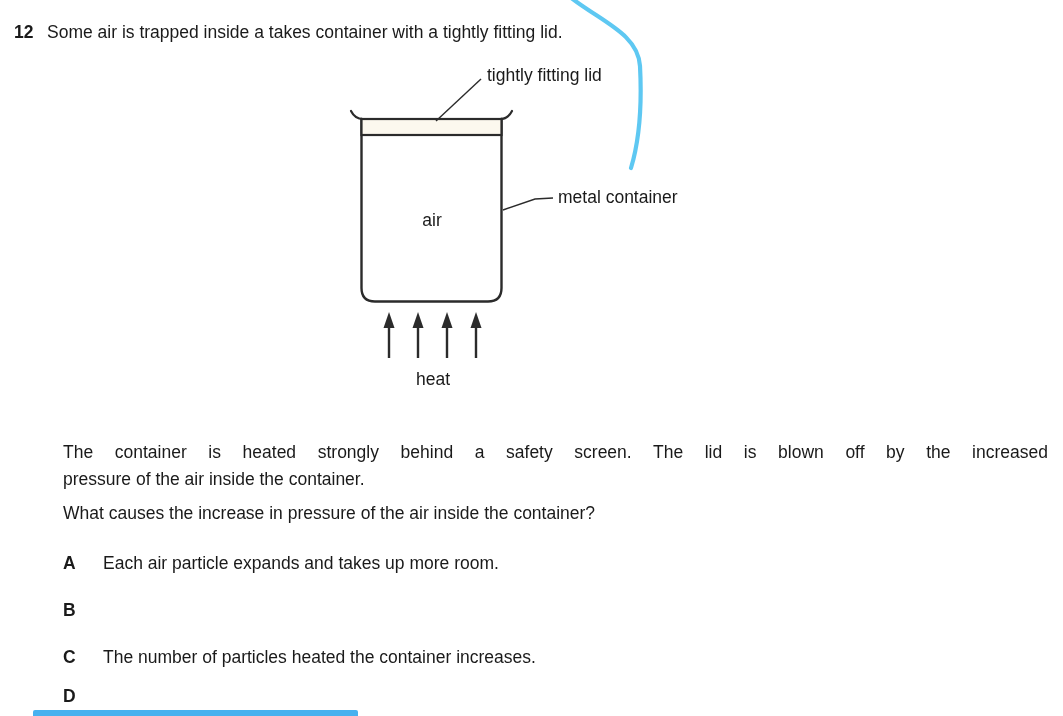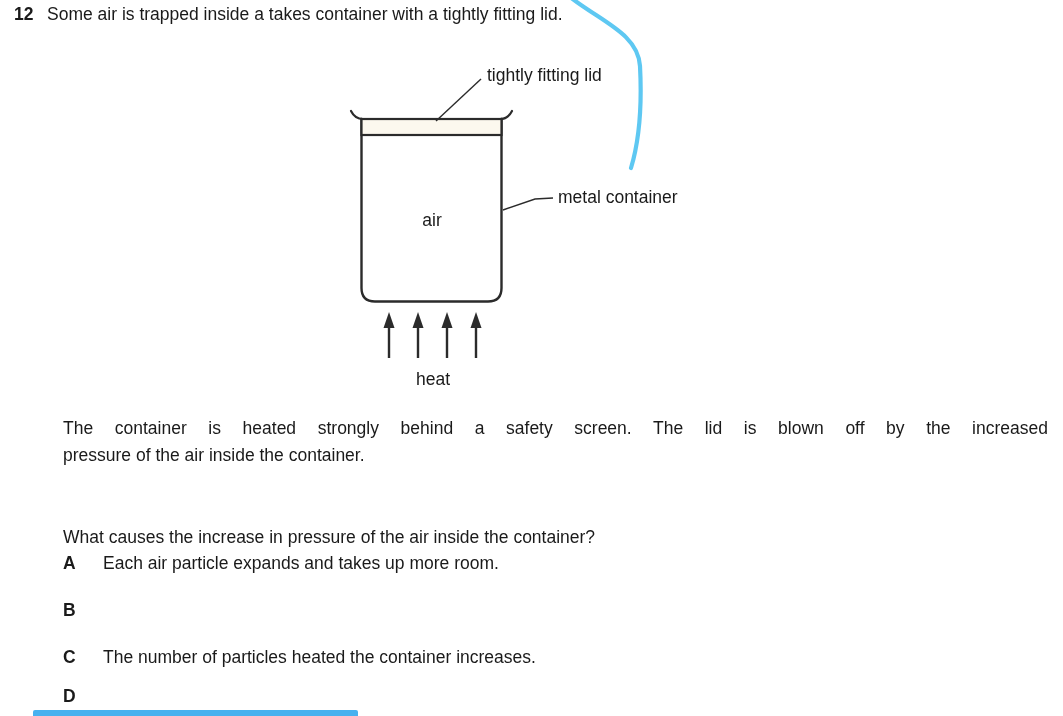--- a/index.html
+++ b/index.html
@@ -15,21 +15,21 @@
     height: 716px;
     background: #ffffff;
     overflow: hidden;
     font-size: 17.5px;
   }
   .abs { position: absolute; }
 
   
   .q-line {
     left: 14px;
-    top: 4px;
+    top: 22px;
     display: flex;
     align-items: flex-start;
     white-space: nowrap;
   }
   .q-num {
     font-weight: bold;
     width: 33px;
     flex: 0 0 33px;
   }
 
@@ -46,26 +46,26 @@
   .intro {
     left: 63px;
     top: 415px;
     width: 985px;
     line-height: 27px;
   }
   .intro .line-justify {
     text-align: justify;
     text-align-last: justify;
     white-space: normal;
+    margin-top: 24px;
   }
   .prompt {
     left: 63px;
     top: 503px;
     white-space: nowrap;
-    margin-top: 24px;
   }
 
   
   .option {
     left: 63px;
     display: flex;
     align-items: baseline;
     white-space: nowrap;
   }
   .option .letter {

